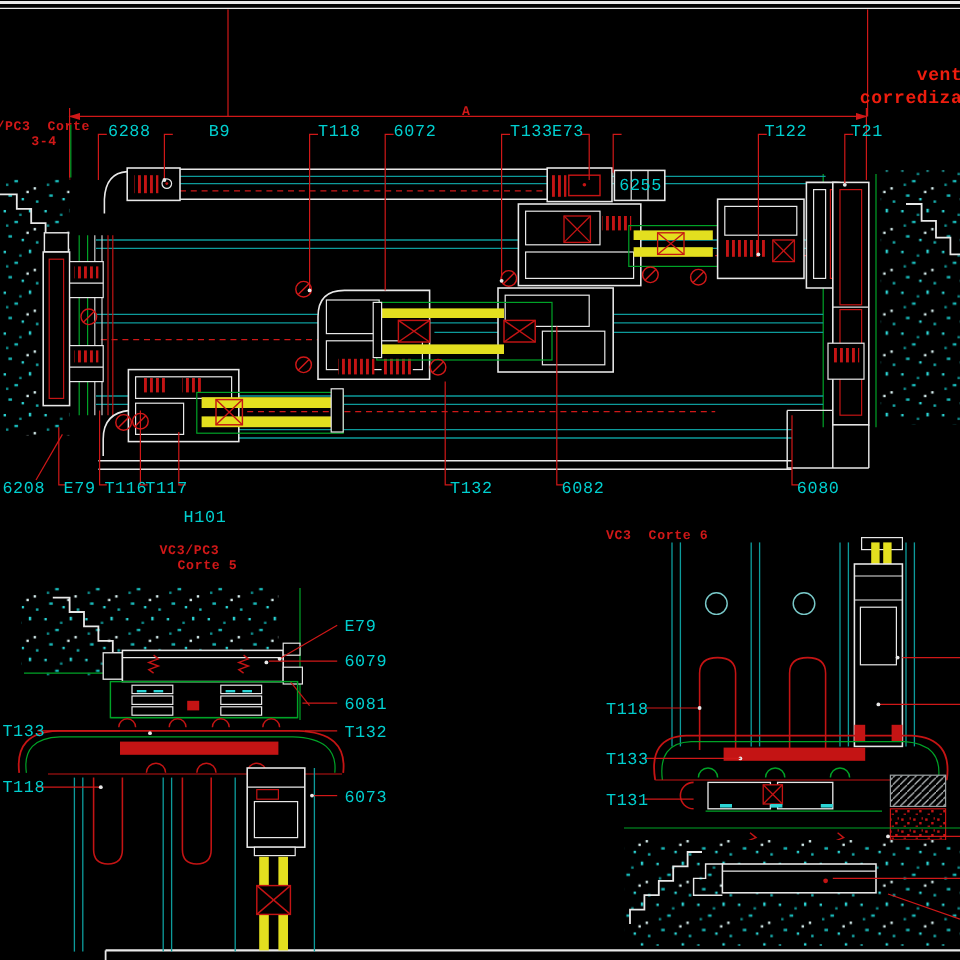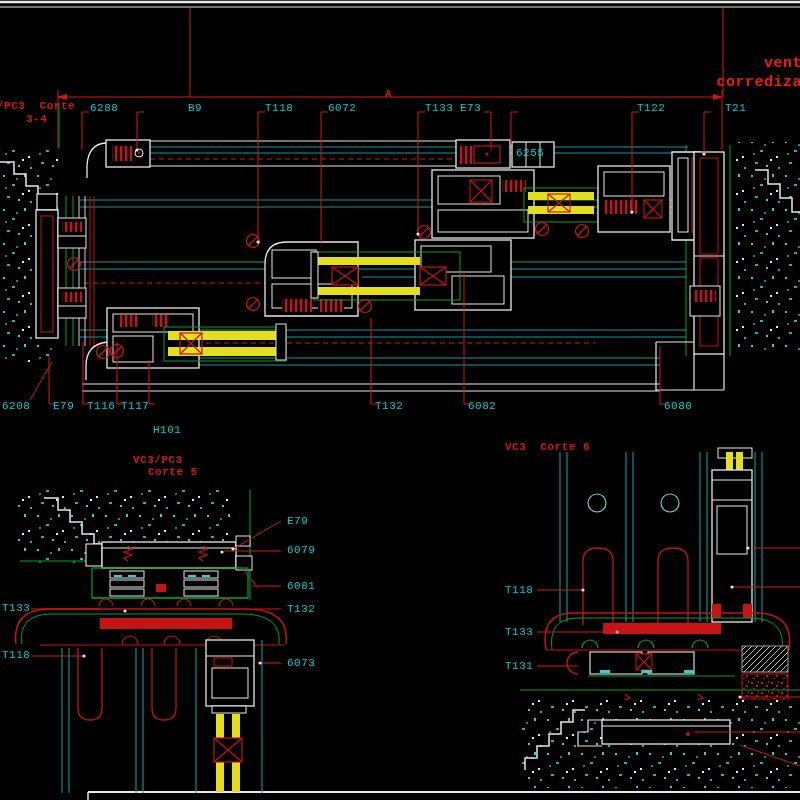--- a/index.html
+++ b/index.html
@@ -1,19 +1,19 @@
 <!DOCTYPE html>
 <html><head>
 <meta charset="utf-8">
 <style>
   html,body{margin:0;padding:0;background:#000;}
   .stage{position:relative;width:800px;height:800px;background:#000;overflow:hidden;
          font-family:Liberation Mono, monospace;}
   svg{position:absolute;left:0;top:0;}
-  .lbl{position:absolute;color:#00cfcf;font-size:11px;line-height:1;white-space:pre;letter-spacing:.5px;}
+  .lbl{position:absolute;color:#00cfcf;font-size:14px;line-height:1;white-space:pre;letter-spacing:.5px;}
   .rlbl{position:absolute;color:#d01818;font-size:11px;font-weight:bold;line-height:1.15;white-space:pre;letter-spacing:.5px;}
   .big{position:absolute;color:#ee1d0e;font-size:15px;font-weight:bold;line-height:1.25;
        text-align:right;letter-spacing:.5px;white-space:pre;}
 </style>
 </head>
 <body>
 
 <div class="stage">
 
 <svg width="800" height="800" viewBox="0 0 800 800">
@@ -444,28 +444,28 @@
 </svg>
 
 <div class="big" style="right:-2px;top:55px;"><span>vent</span><br><span>corrediza</span></div>
 
 <span class="rlbl" style="left:-3px;top:100px;">/PC3  Corte</span>
 <span class="rlbl" style="left:26px;top:113px;">3-4</span>
 
 <span class="rlbl" style="left:385px;top:88px;">A</span>
 
 <span class="lbl" style="left:90px;top:103px;">6288</span>
-<span class="lbl" style="left:148px;top:103px;padding-left:40px;">B9</span>
+<span class="lbl" style="left:134px;top:103px;padding-left:40px;">B9</span>
 <span class="lbl" style="left:265px;top:103px;">T118</span>
 <span class="lbl" style="left:328px;top:103px;">6072</span>
 <span class="lbl" style="left:425px;top:103px;">T133</span>
 <span class="lbl" style="left:460px;top:103px;">E73</span>
 <span class="lbl" style="left:516px;top:103px;margin-top:45px;">6255</span>
 <span class="lbl" style="left:637px;top:103px;">T122</span>
-<span class="lbl" style="left:709px;top:103px;margin-left:16px;">T21</span>
+<span class="lbl" style="left:709px;top:103px;">T21</span>
 
 <span class="lbl" style="left:2px;top:401px;">6208</span>
 <span class="lbl" style="left:53px;top:401px;">E79</span>
 <span class="lbl" style="left:87px;top:401px;">T116</span>
 <span class="lbl" style="left:121px;top:401px;">T117</span>
 <span class="lbl" style="left:153px;top:401px;margin-top:24px;">H101</span>
 <span class="lbl" style="left:375px;top:401px;">T132</span>
 <span class="lbl" style="left:468px;top:401px;">6082</span>
 <span class="lbl" style="left:664px;top:401px;">6080</span>
 

